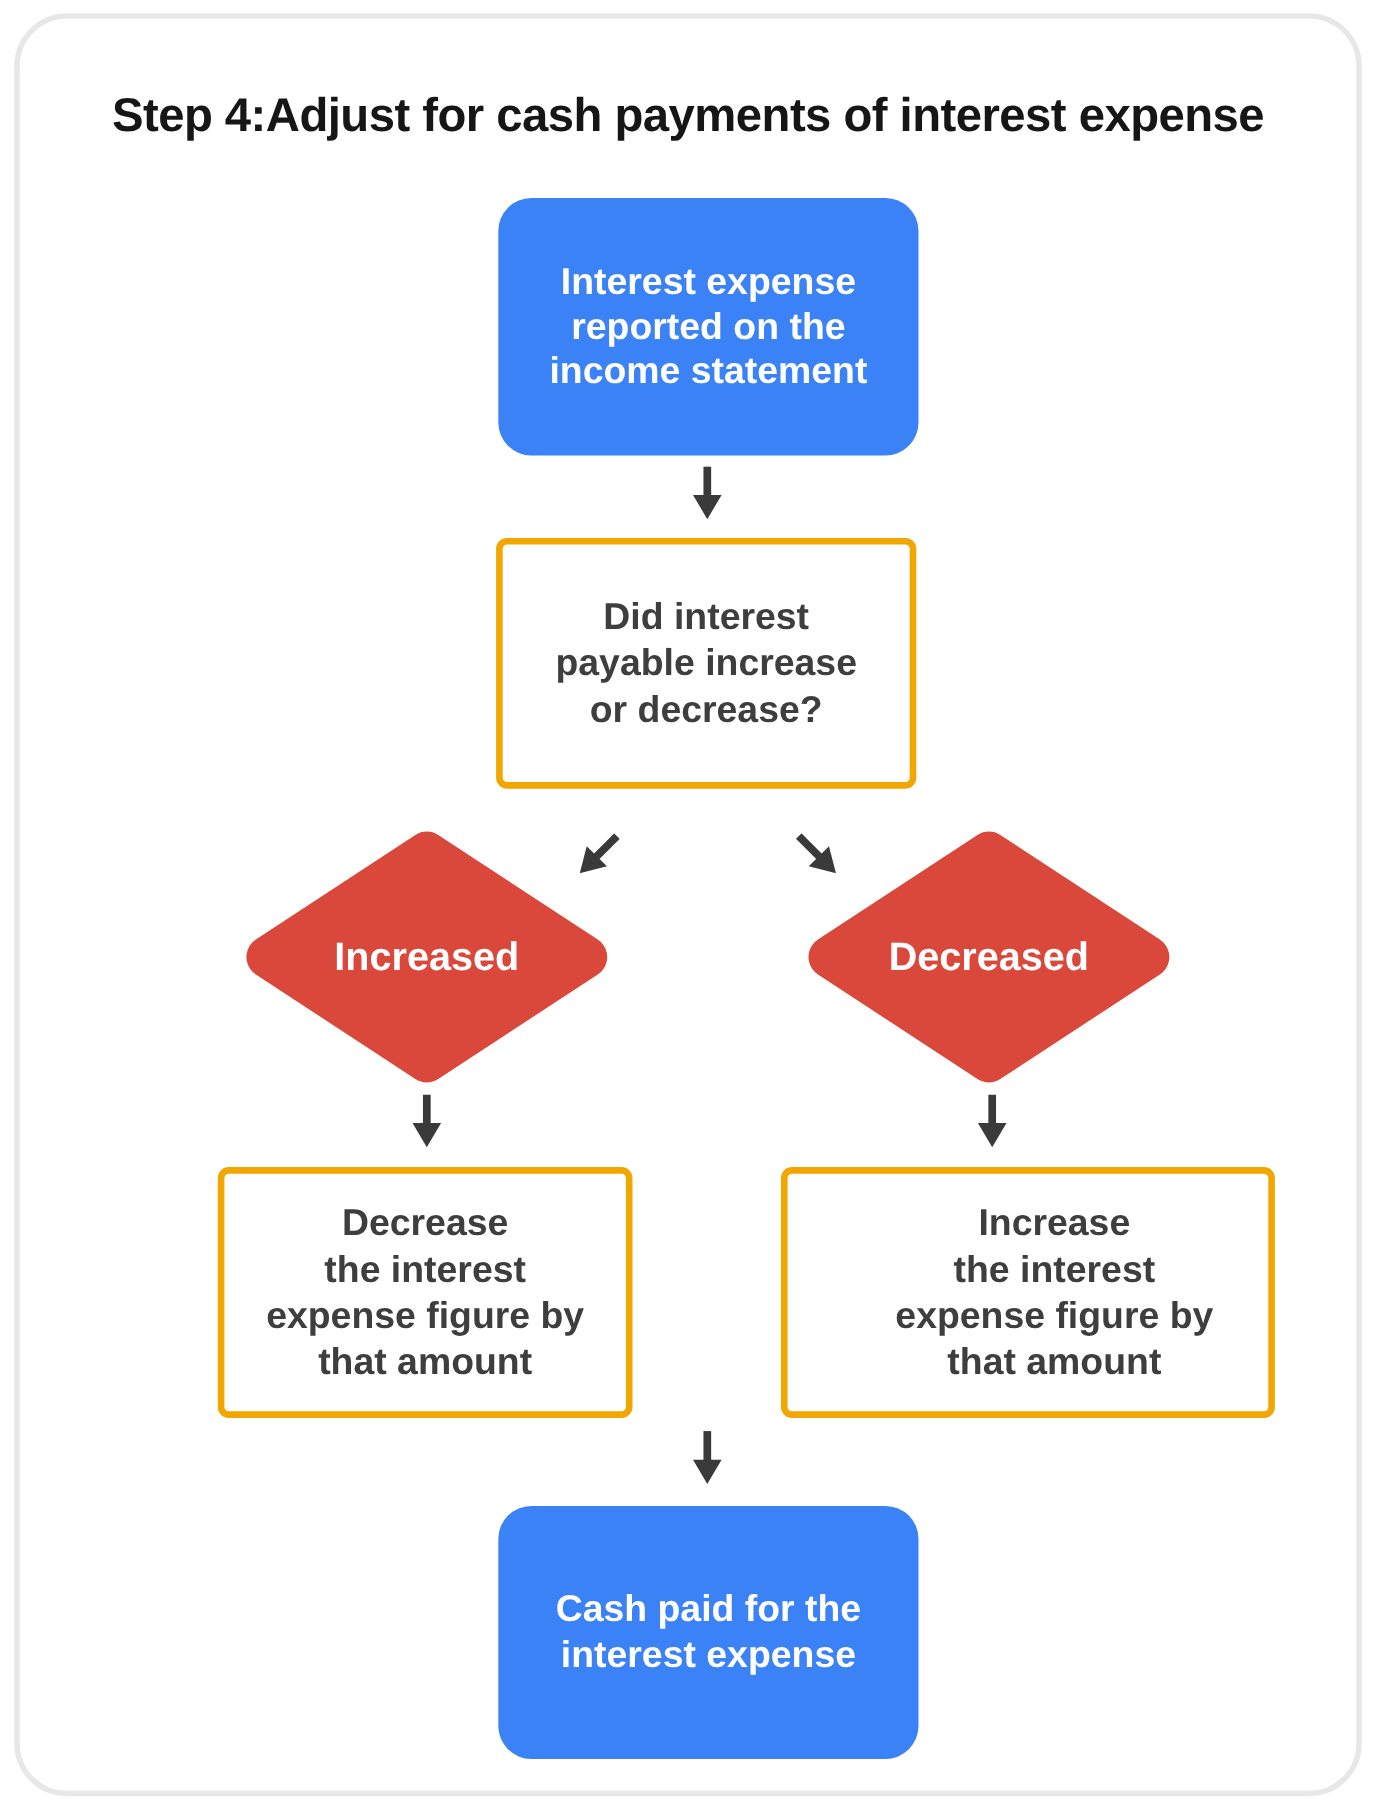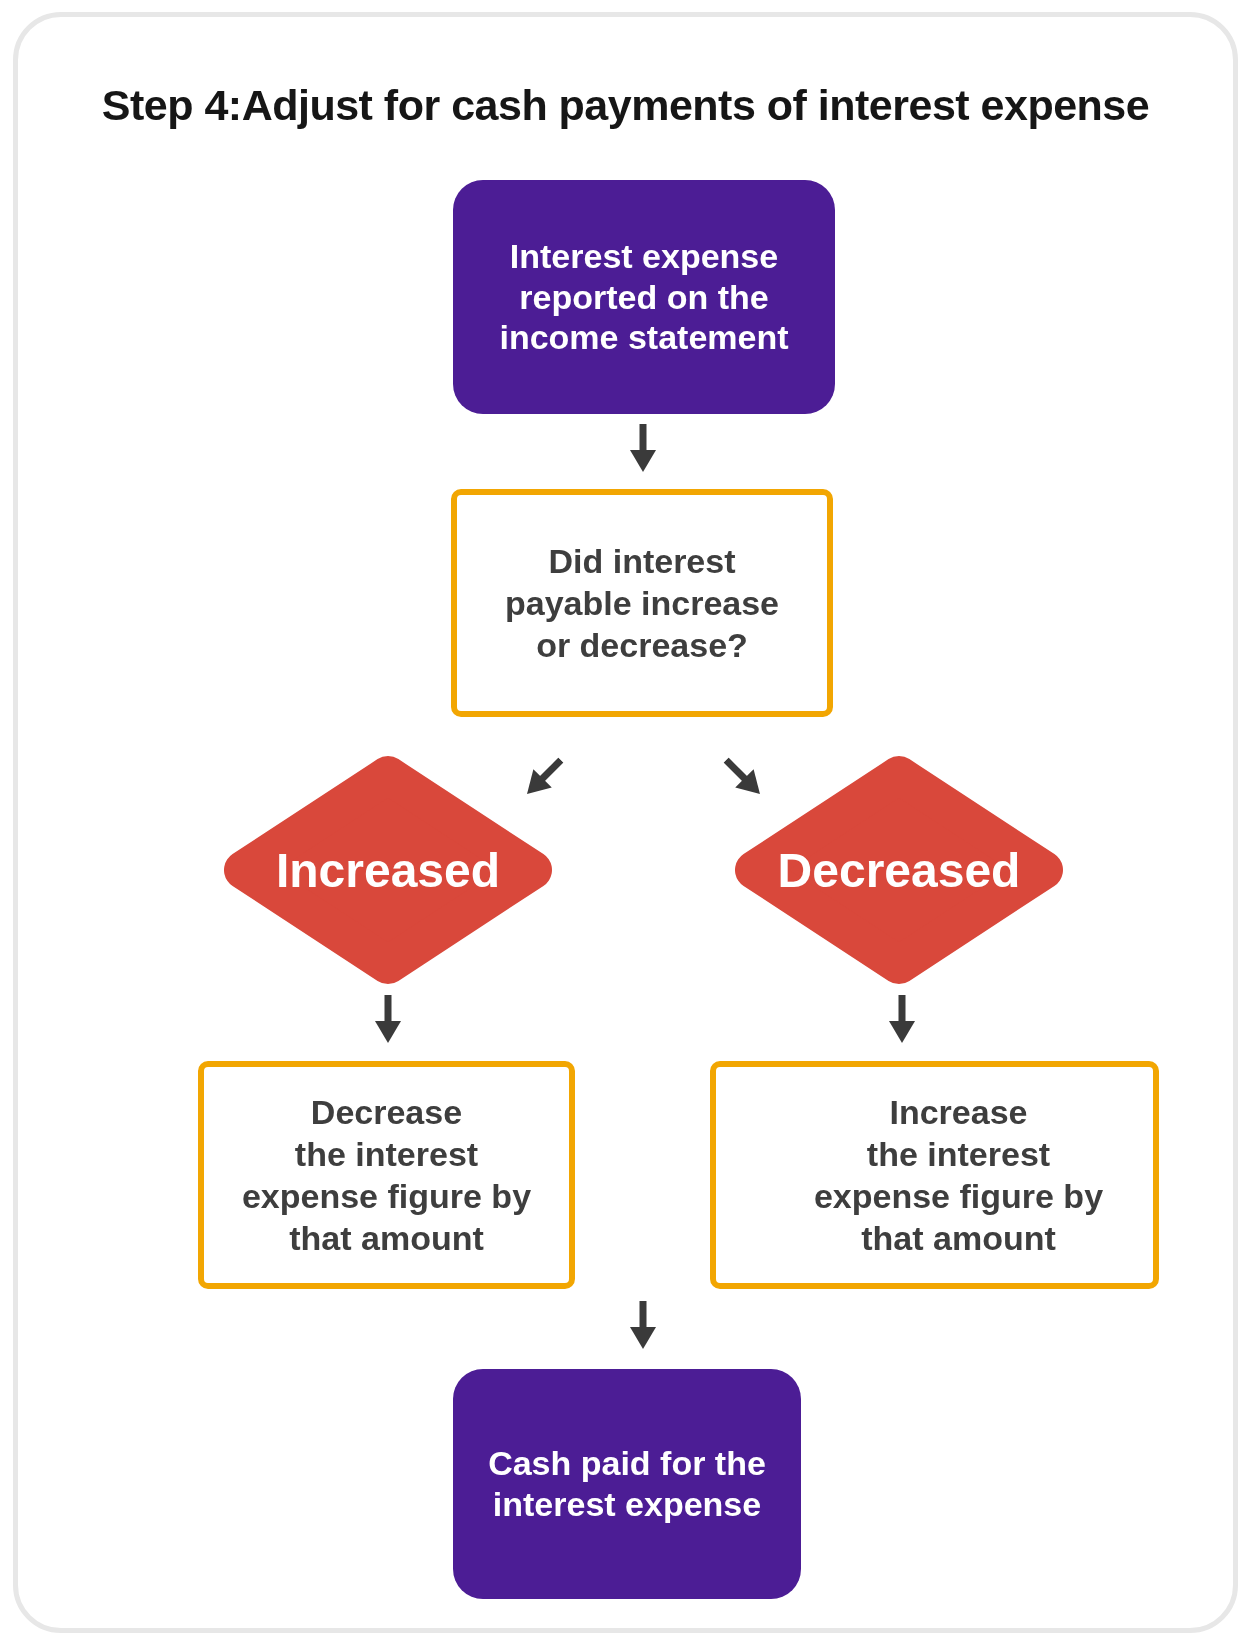--- a/index.html
+++ b/index.html
@@ -47,21 +47,21 @@
   .node {
     position: absolute;
     display: flex;
     align-items: center;
     justify-content: center;
     text-align: center;
     box-sizing: border-box;
     white-space: pre-line;
   }
   .blue {
-    background: #4c1d95;
+    background: #3b82f6;
     color: #ffffff;
     border-radius: 30px;
     font-size: 34px;
     font-weight: 600;
     line-height: 1.2;
   }
   .outline {
     background: #ffffff;
     border: 6px solid #f2a602;
     border-radius: 10px;
@@ -85,21 +85,21 @@
   .diamond .label {
     position: absolute;
     left: 0;
     top: 0;
     width: 100%;
     height: 100%;
     display: flex;
     align-items: center;
     justify-content: center;
     color: #ffffff;
-    font-size: 48px;
+    font-size: 36px;
     font-weight: 600;
   }
   .arrow {
     position: absolute;
     width: 30px;
     height: 48px;
   }
   .arrow svg { display: block; width: 100%; height: 100%; }
   .rot45  { transform: rotate(45deg); }
   .rotm45 { transform: rotate(-45deg); }
@@ -188,19 +188,19 @@
 that amount</span>
     </div>
 
     <div class="arrow" style="left:610px; top:1284px;">
       <svg viewBox="0 0 30 48" xmlns="http://www.w3.org/2000/svg">
         <rect x="11.5" y="0" width="7" height="29" fill="#3A3A3A"></rect>
         <polygon points="2,26 28,26 15,48" fill="#3A3A3A"></polygon>
       </svg>
     </div>
 
-    <div class="node blue" style="left:435px; top:1352px; width:348px; height:230px;">
+    <div class="node blue" style="left:435px; top:1352px; width:382px; height:230px;">
       <span>Cash paid for the
 interest expense</span>
     </div>
 
   </div>
 </div>
 
 </body></html>

